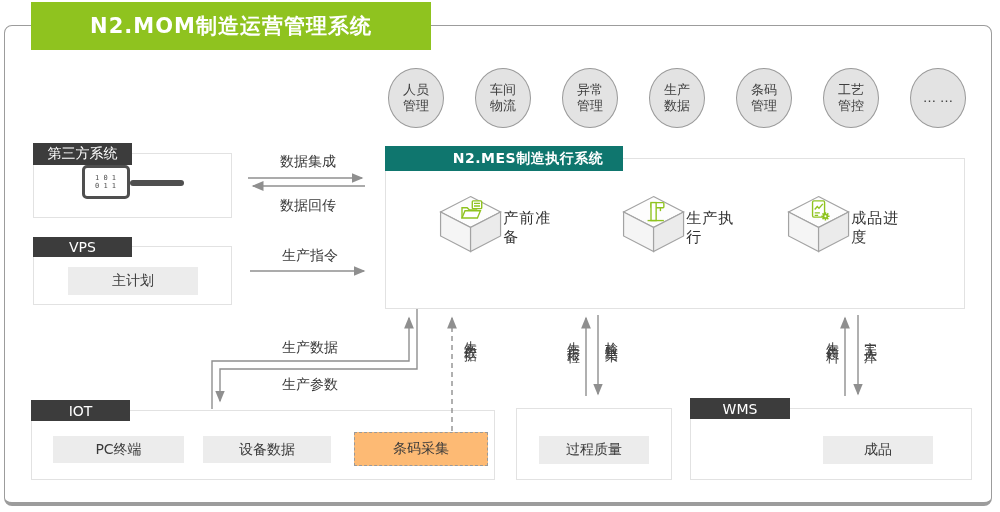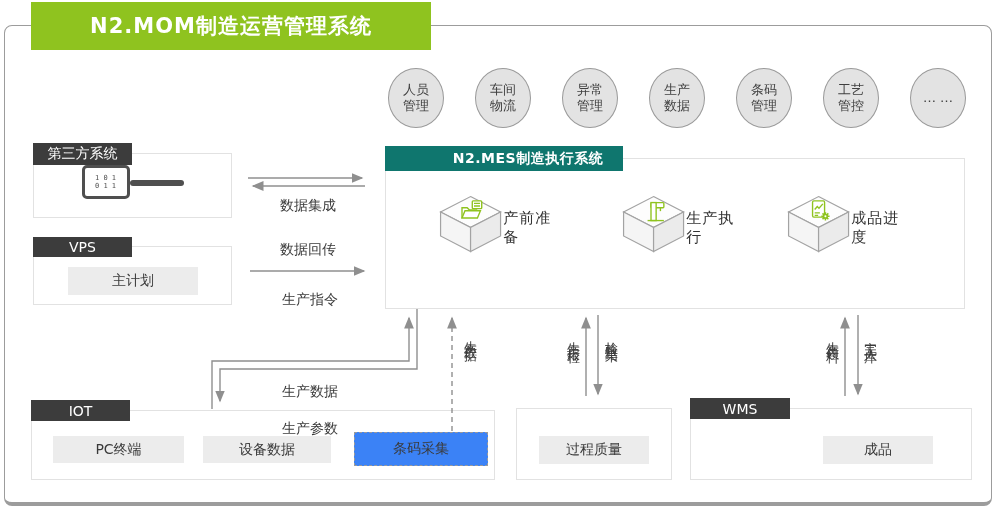--- a/index.html
+++ b/index.html
@@ -12,30 +12,30 @@
          display:flex;align-items:center;justify-content:center;z-index:6;}
   .module-circle{position:absolute;top:68px;width:54px;height:58px;border-radius:50%;
          background:#e3e3e3;border:1px solid #9a9a9a;display:flex;align-items:center;justify-content:center;
          text-align:center;font-size:13px;line-height:1.25;color:#3f3f3f;white-space:pre-line;z-index:2;}
   .panel{position:absolute;background:#fff;border:1px solid #e2e2e2;z-index:2;}
   .tab{position:absolute;left:-1px;top:-11px;height:22px;background:#3c3c3c;color:#fff;
        font-size:14px;font-weight:normal;display:flex;align-items:center;justify-content:center;z-index:3;}
   .tab.green{background:#0f766e;height:25px;top:-13px;font-weight:bold;letter-spacing:.5px;padding-left:48px;}
   .inner-item{position:absolute;background:#ececec;display:flex;align-items:center;justify-content:center;
        font-size:14px;color:#3a3a3a;}
-  .dashed-item{background:#3b82f6;border:1px dashed #9a9a9a;}
+  .dashed-item{background:#fdba74;border:1px dashed #9a9a9a;}
   .laptop{position:absolute;left:50%;top:11px;transform:translateX(-50%);
        display:flex;flex-direction:row;align-items:center;}
   .laptop-screen{width:42px;height:28px;border:3px solid #4f4f4f;border-radius:5px;background:#fff;
        display:flex;flex-direction:column;align-items:center;justify-content:center;
        font-size:7px;line-height:1.2;color:#4f4f4f;font-family:"DejaVu Sans Mono",monospace;white-space:pre;}
   .laptop-base{width:54px;height:6px;background:#4f4f4f;border-radius:3px;margin-top:2px;}
   .mes-module{position:absolute;top:32px;width:120px;display:flex;flex-direction:row;align-items:center;}
   .mes-module-label{margin-top:7px;font-size:15px;color:#333;letter-spacing:1px;}
-  .flow-label{position:absolute;font-size:14px;color:#3a3a3a;text-align:center;z-index:4;margin-top:44px;}
+  .flow-label{position:absolute;font-size:14px;color:#3a3a3a;text-align:center;z-index:4;}
   .vlabel{position:absolute;writing-mode:vertical-rl;text-orientation:upright;font-size:13px;
        color:#3a3a3a;letter-spacing:3px;z-index:4;}
   .connector-svg{position:absolute;left:0;top:0;width:1000px;height:512px;z-index:3;pointer-events:none;}
 </style>
 </head>
 <body>
 
 <div class="frame"></div>
 
 <div class="header-bar">N2.MOM制造运营管理系统</div>

